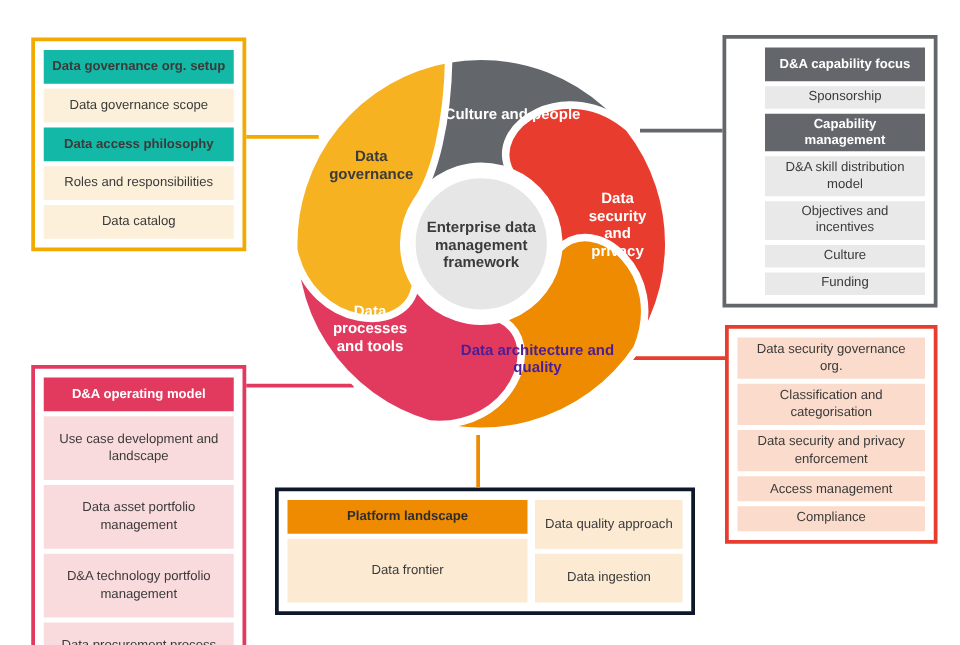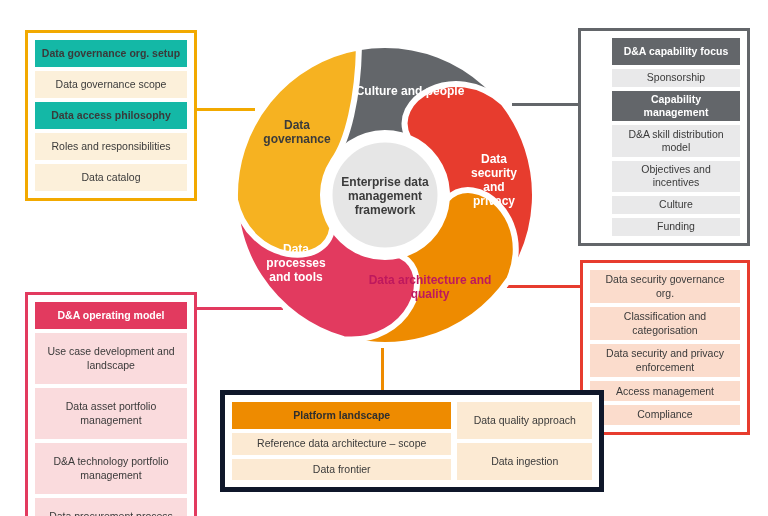--- a/index.html
+++ b/index.html
@@ -6,21 +6,21 @@
   body {
     width:768px; height:516px; position:relative; background:#ffffff;
     font-family:"Liberation Sans", sans-serif; overflow:hidden;
   }
   .box { position:absolute; background:#fff; display:flex; flex-direction:column;
          gap:4px; padding:7px; box-sizing:border-box; }
   .box-tl { left:25px;  top:30px;  width:172px; height:171px; border:3px solid #F2A900; }
   .box-tr { left:578px; top:28px;  width:172px; height:218px; border:3px solid #63666A;padding-left:31px; }
   .box-bl { left:25px;  top:292px; width:172px; height:254px; border:3px solid #E23A5F; }
   .box-br { left:580px; top:260px; width:170px; height:175px; border:3px solid #E73C2E; }
-  .box-bc { left:220px; top:390px; width:384px; height:102px; border:5px solid #0f172a;
+  .box-bc { left:220px; top:390px; width:336px; height:102px; border:3px solid #0f172a;
             flex-direction:row; gap:6px; }
   .col { display:flex; flex-direction:column; gap:4px; }
   .col-left { flex:62; } .col-right { flex:38; }
 
   .cell { display:flex; align-items:center; justify-content:center; text-align:center;
           padding:2px 6px; font-size:10.5px; line-height:1.25; color:#3A3A3A; flex:1 1 auto;
           box-sizing:border-box; }
   .hdr { font-weight:700; flex:0 0 27px; }
   .hdr-yellow { background:#14b8a6; color:#3A3A3A; }
   .hdr-gray   { background:#63666A; color:#ffffff; }
@@ -39,21 +39,21 @@
   #line-br { left:502px; top:285px; width:78px; height:3px; background:#E73C2E; }
   #line-bc { left:381px; top:348px; width:3px;  height:42px; background:#EE8B00; }
 
   #wheel { position:absolute; left:225px; top:35px; }
   .petal { stroke:#ffffff; stroke-width:6; stroke-linejoin:miter; stroke-miterlimit:10; }
 
   .plabel { position:absolute; transform:translate(-50%,-50%); font-weight:700;
             font-size:12px; line-height:1.18; text-align:center; }
   #pl-culture      { left:410px; top:91px;  width:140px; color:#ffffff; }
   #pl-security     { left:494px; top:180px; width:64px;  color:#ffffff; }
-  #pl-architecture { left:430px; top:287px; width:130px; color:#be185d; }
+  #pl-architecture { left:430px; top:287px; width:130px; color:#4c1d95; }
   #pl-processes    { left:296px; top:263px; width:84px;  color:#ffffff; }
   #pl-governance   { left:297px; top:132px; width:90px;  color:#3B3B3B; }
   #pl-center       { left:385px; top:196px; width:106px; color:#3B3B3B; }
 </style>
 </head>
 <body>
 
 <div class="box box-tl">
   <div class="cell hdr hdr-yellow">Data governance org. setup</div>
   <div class="cell row-cream">Data governance scope</div>
@@ -84,21 +84,20 @@
   <div class="cell row-salmon">Data security governance org.</div>
   <div class="cell row-salmon">Classification and categorisation</div>
   <div class="cell row-salmon">Data security and privacy enforcement</div>
   <div class="cell row-salmon">Access management</div>
   <div class="cell row-salmon">Compliance</div>
 </div>
 
 <div class="box box-bc">
   <div class="col col-left">
     <div class="cell hdr hdr-orange">Platform landscape</div>
-    <div class="cell row-cream2">Reference data architecture – scope</div>
     <div class="cell row-cream2">Data frontier</div>
   </div>
   <div class="col col-right">
     <div class="cell row-cream2">Data quality approach</div>
     <div class="cell row-cream2">Data ingestion</div>
   </div>
 </div>
 
 <div class="line" id="line-tl"></div>
 <div class="line" id="line-tr"></div>

